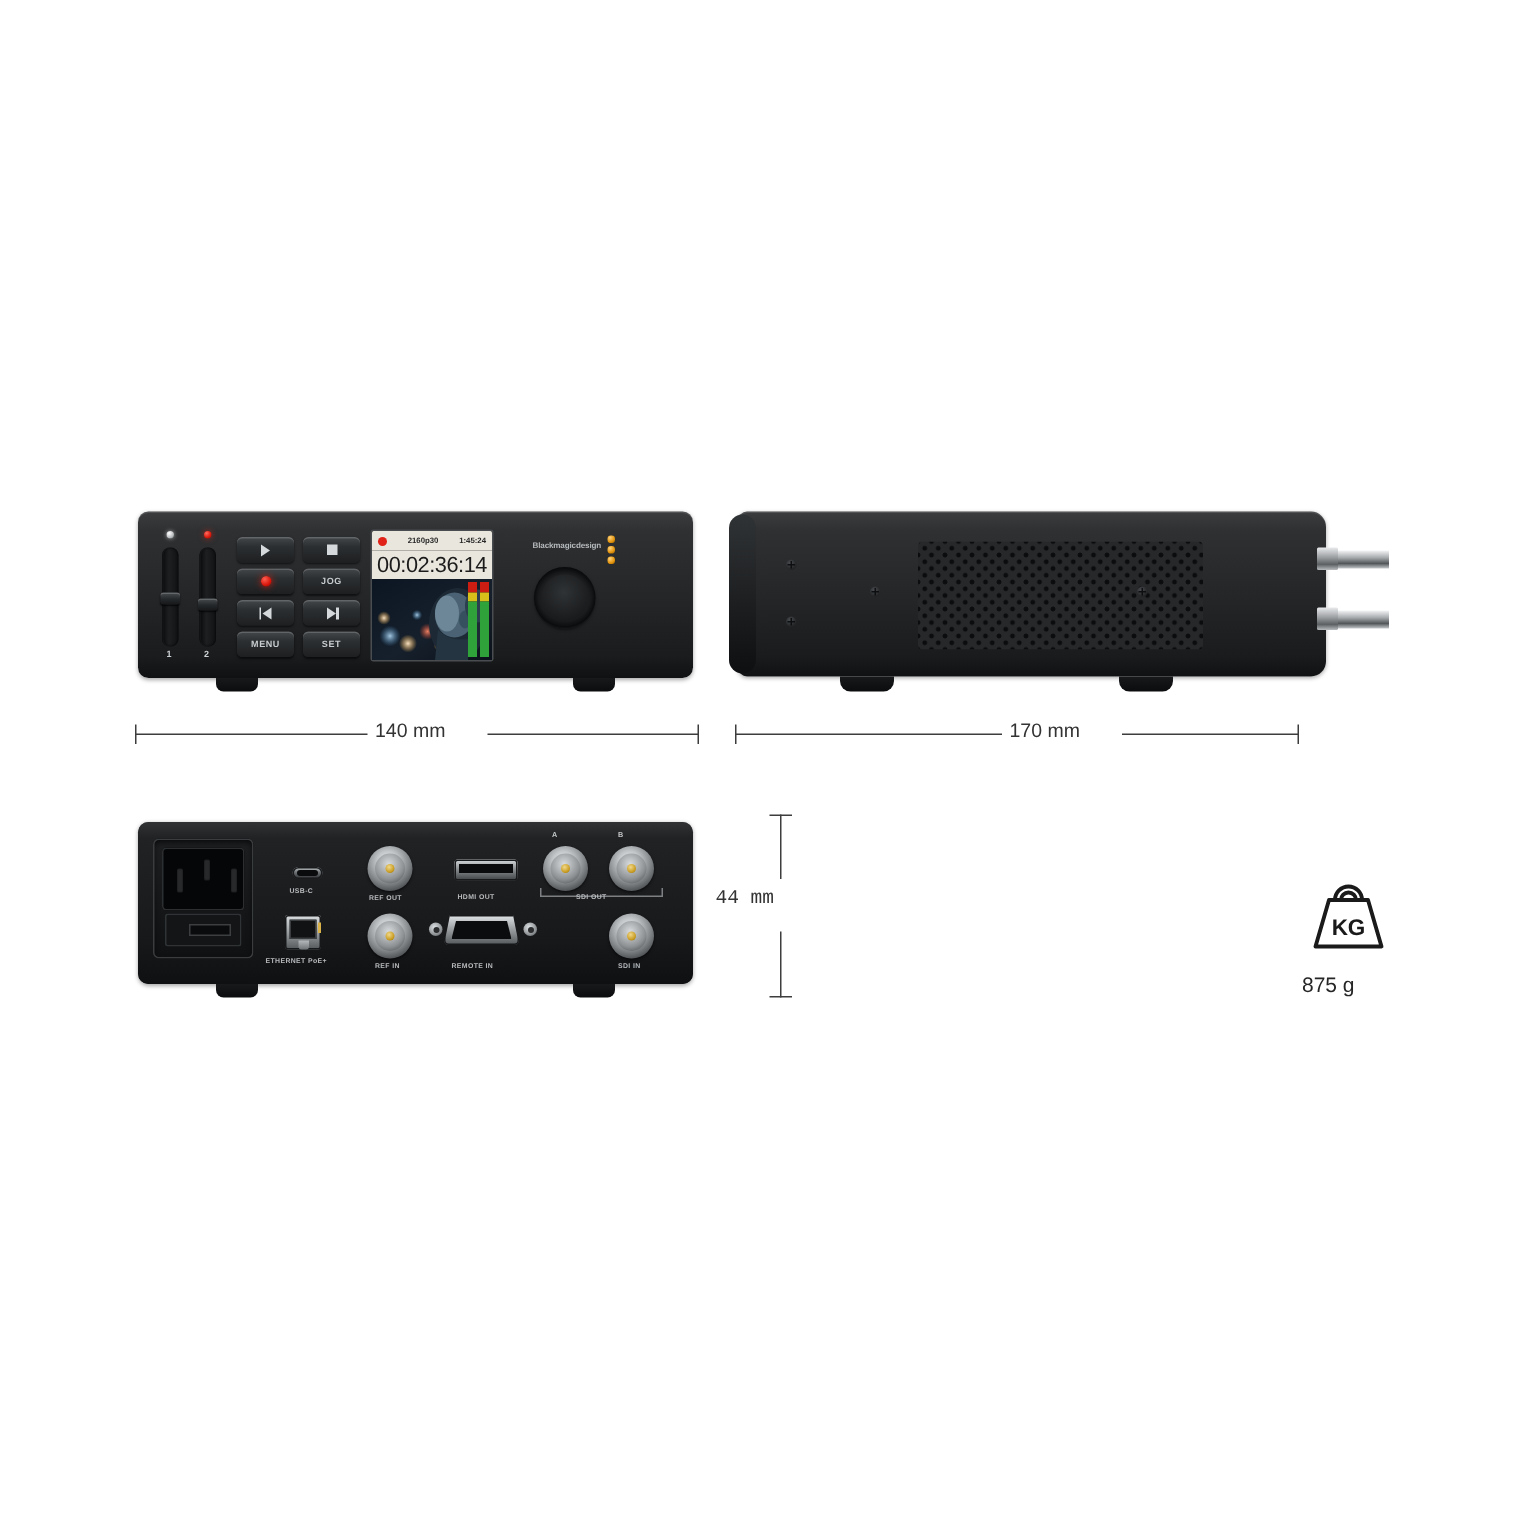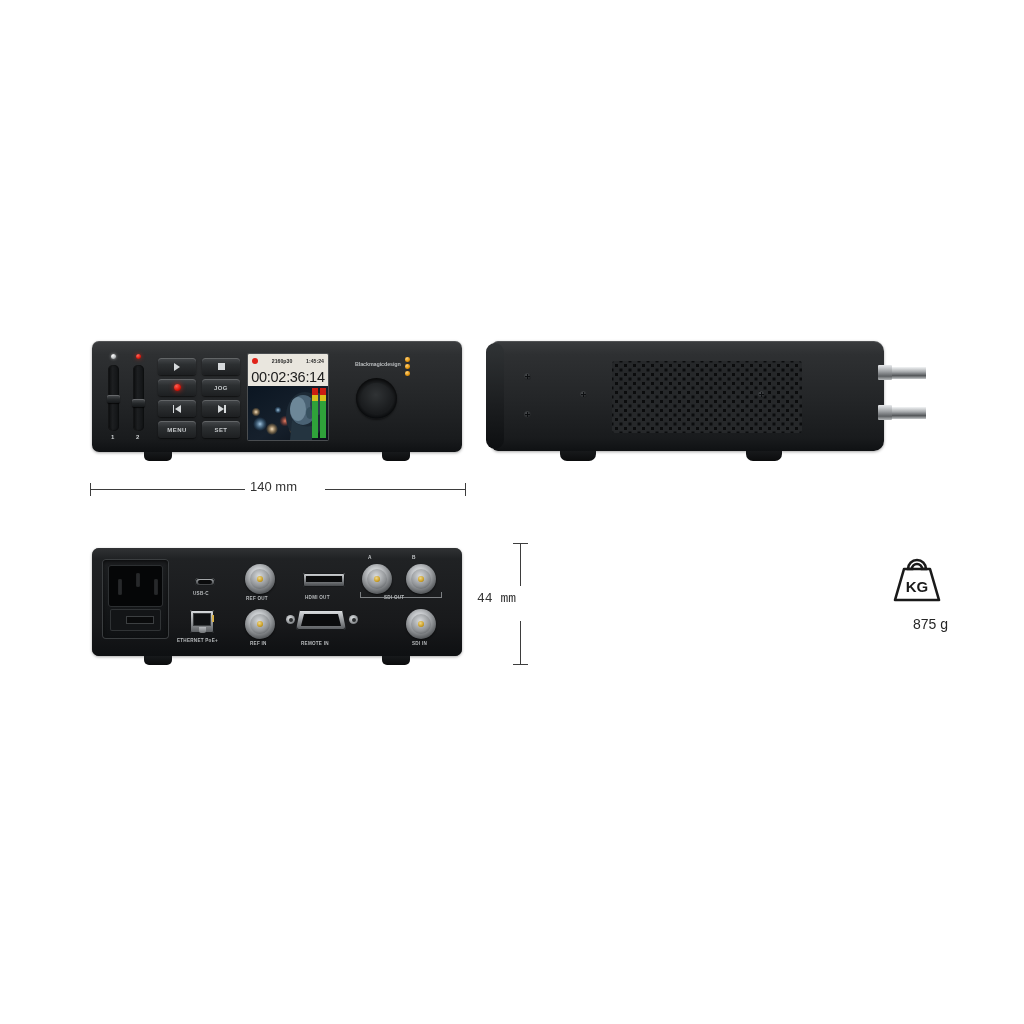--- a/index.html
+++ b/index.html
@@ -175,21 +175,21 @@
   .dim-h .line{position:absolute;top:10px;height:1px;background:#3d3d3d;}
   .dim-h .cap{position:absolute;top:4px;width:1px;height:13px;background:#3d3d3d;}
   .dim-h .txt{position:absolute;top:0;font-size:13px;color:#333;white-space:nowrap;}
 
   .dim-v{position:absolute;width:40px;}
   .dim-v .line{position:absolute;left:20px;width:1px;background:#3d3d3d;}
   .dim-v .cap{position:absolute;left:13px;width:15px;height:1px;background:#3d3d3d;}
   .dim-v .txt{position:absolute;font-size:13px;color:#333;white-space:nowrap;text-align:right;font-family:Liberation Mono, monospace;}
 
   
-  #weight-badge{position:absolute;left:868px;top:554px;width:80px;text-align:right;}
+  #weight-badge{position:absolute;left:868px;top:585px;width:80px;text-align:left;}
   #weight-badge .wlabel{margin-top:6px;font-size:14px;color:#262626;}
 </style>
 </head>
 <body>
 
 <div class="stage">
 
   <div class="device" id="front-view">
     <div class="front-inner">
 
@@ -380,20 +380,27 @@
   <div class="foot" style="left:382px;top:656px;width:28px;height:9px;"></div>
 
   <div class="dim-h" style="left:90px;top:479px;width:376px;">
     <div class="cap" style="left:0;"></div>
     <div class="line" style="left:0;width:155px;"></div>
     <div class="txt" style="left:160px;text-align:right;">140 mm</div>
     <div class="line" style="left:235px;width:141px;"></div>
     <div class="cap" style="left:375px;"></div>
   </div>
 
+  <div class="dim-h" style="left:490px;top:479px;width:376px;">
+    <div class="cap" style="left:0;"></div>
+    <div class="line" style="left:0;width:178px;"></div>
+    <div class="txt" style="left:183px;">170 mm</div>
+    <div class="line" style="left:258px;width:118px;"></div>
+    <div class="cap" style="left:375px;"></div>
+  </div>
 
   <div class="dim-v" style="left:500px;top:543px;height:122px;">
     <div class="cap" style="top:0;"></div>
     <div class="line" style="top:0;height:43px;"></div>
     <div class="txt" style="top:48px;left:-40px;width:56px;">44 mm</div>
     <div class="line" style="top:78px;height:44px;"></div>
     <div class="cap" style="top:121px;"></div>
   </div>
 
   <div id="weight-badge">

